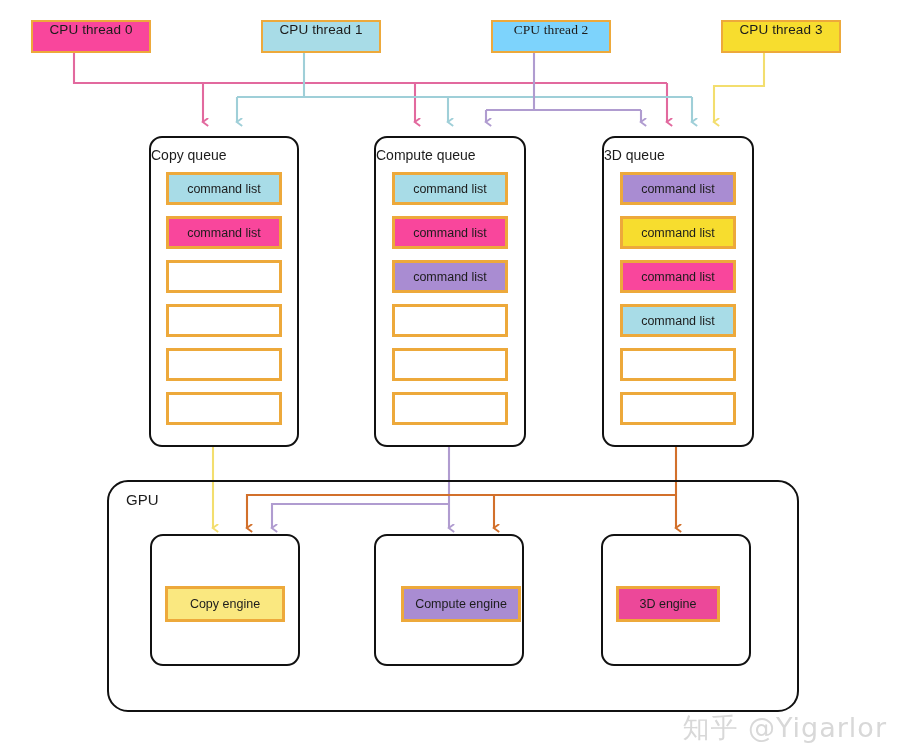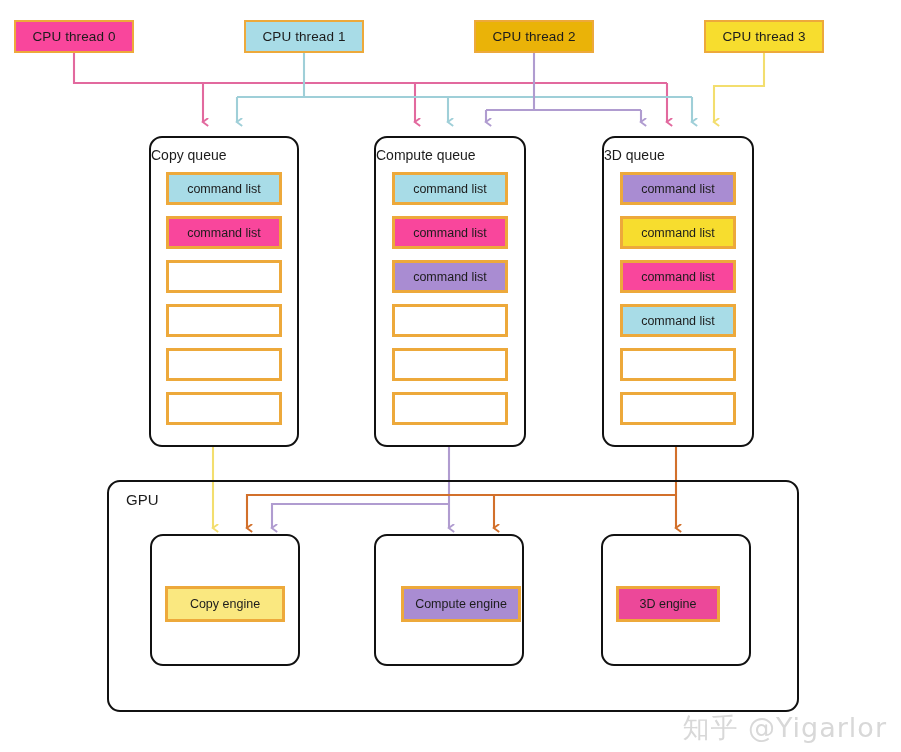--- a/index.html
+++ b/index.html
@@ -9,23 +9,24 @@
     color:#1a1a1a;
   }
   #stage{position:absolute;left:0;top:0;width:901px;height:752px;}
   svg#wires{position:absolute;left:0;top:0;width:901px;height:752px;pointer-events:none;}
 
   
   .cpu-thread{
     position:absolute;box-sizing:border-box;
     border:2px solid #eda93b;
     height:33px;width:120px;
-    display:flex;align-items:center;justify-content:center;
+    display:flex;justify-content:center;
     font-size:13.5px;letter-spacing:.1px;color:#1c1c1c;
     z-index:4;
+    margin-left:17px;
   }
 
   
   .queue{
     position:absolute;box-sizing:border-box;
     border:2.2px solid #111111;border-radius:13px;background:#ffffff;
     z-index:3;
   }
   .queue-title{
     position:absolute;left:0;right:0;top:9px;text-align:left;
@@ -36,21 +37,21 @@
   .slot{
     box-sizing:border-box;width:116px;height:33px;
     border:3px solid #eda93b;background:#ffffff;
     display:flex;align-items:center;justify-content:center;
     font-size:12.5px;color:#1c1c1c;
   }
 
   
   .gpu{
     position:absolute;box-sizing:border-box;
-    border:2.4px solid #111111;border-radius:13px;background:transparent;
+    border:2.4px solid #111111;border-radius:21px;background:transparent;
     z-index:3;
   }
   .gpu-title{position:absolute;left:17px;top:9px;font-size:15px;color:#1c1c1c;}
   .engine-box{
     position:absolute;box-sizing:border-box;
     border:2.2px solid #111111;border-radius:13px;background:#ffffff;
   }
   .engine-chip{
     position:absolute;box-sizing:border-box;
     border:3px solid #eda93b;
@@ -121,21 +122,21 @@
       <path d="M494,495 L494,528" stroke="#D2702B" marker-end="url(#ah-orange)"></path>
     </g>
   </svg>
 
   <div class="cpu-thread" style="left:14px;top:20px;background:#F9469C;">
     <span>CPU thread 0</span>
   </div>
   <div class="cpu-thread" style="left:244px;top:20px;background:#A8DCE7;">
     <span>CPU thread 1</span>
   </div>
-  <div class="cpu-thread" style="left:474px;top:20px;background:#eab308;">
+  <div class="cpu-thread" style="left:474px;top:20px;background:#7dd3fc;font-family:Liberation Serif, serif;">
     <span>CPU thread 2</span>
   </div>
   <div class="cpu-thread" style="left:704px;top:20px;background:#F7DD2E;">
     <span>CPU thread 3</span>
   </div>
 
   <div class="queue" style="left:149px;top:136px;width:150px;height:311px;">
     <div class="queue-title">Copy queue</div>
     <div class="slots">
       <div class="slot" style="background:#A8DCE7;">

